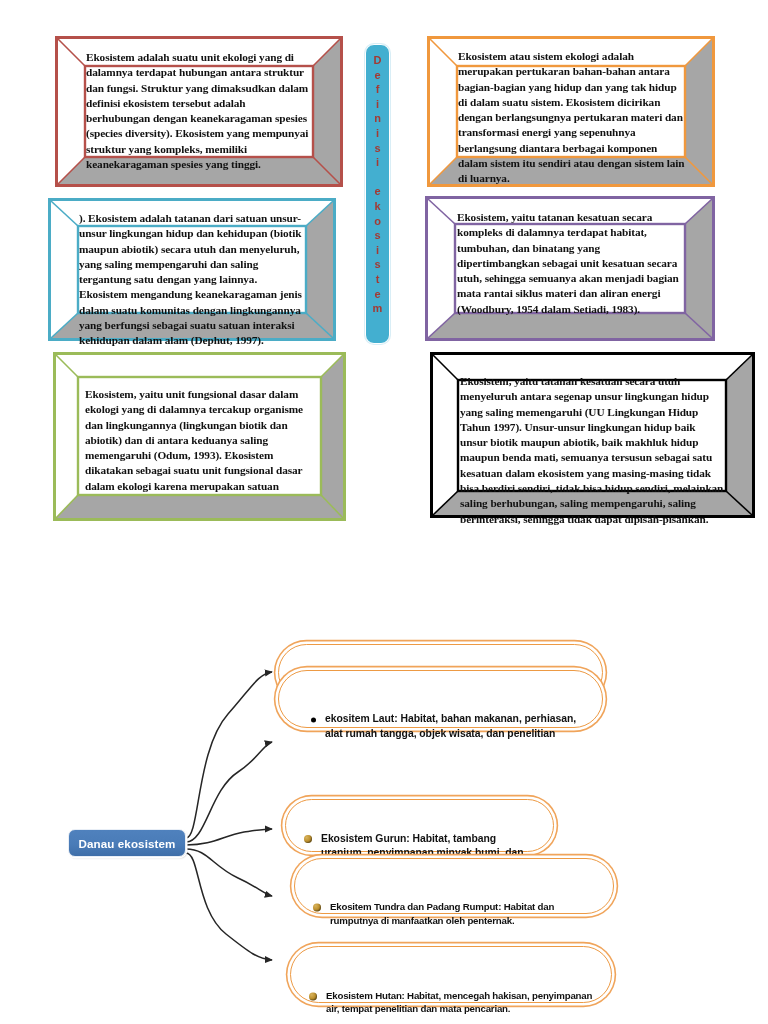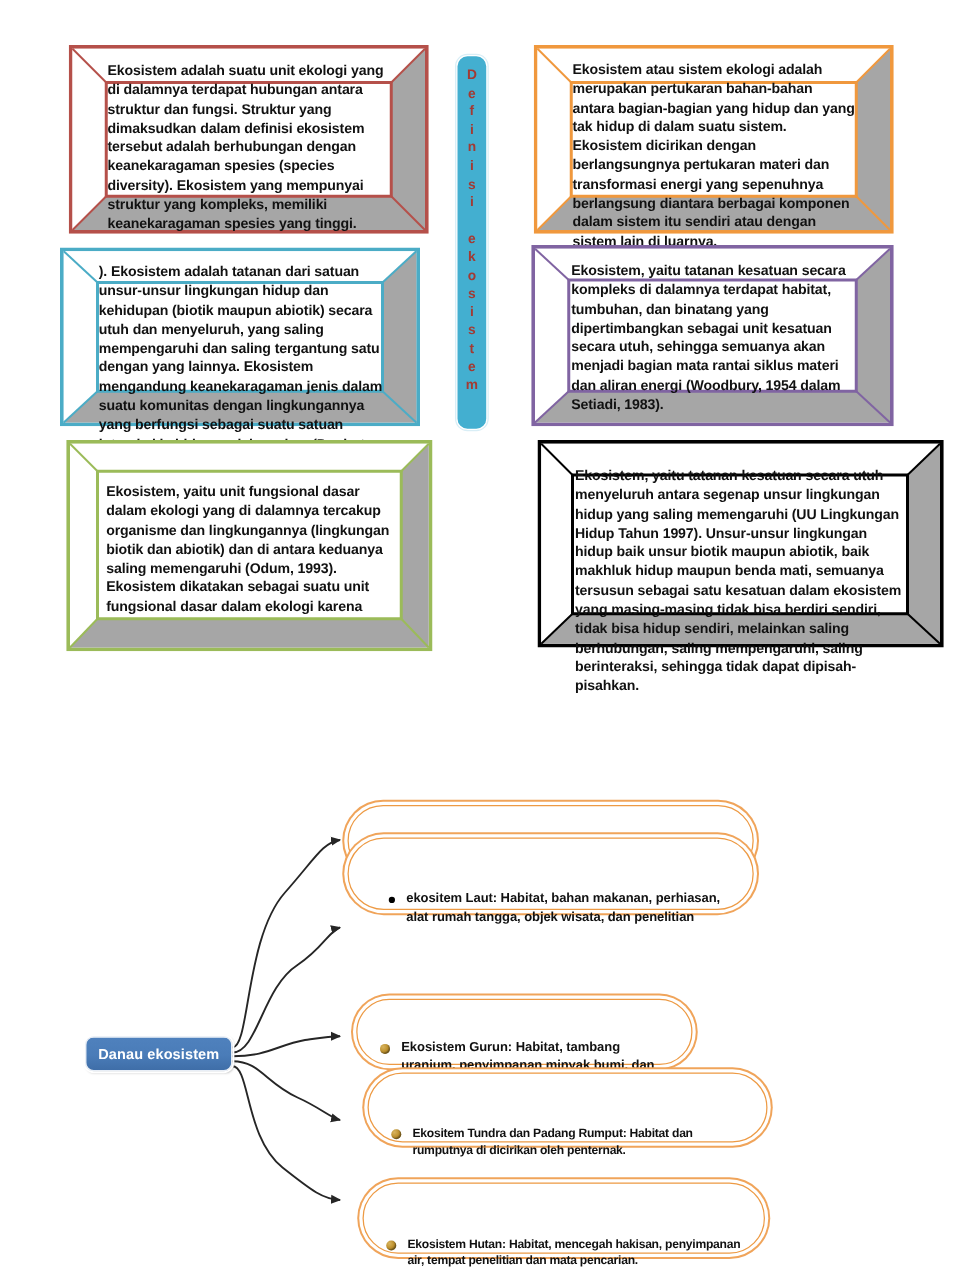--- a/index.html
+++ b/index.html
@@ -12,20 +12,21 @@
     overflow:hidden;
     -webkit-font-smoothing:antialiased;
   }
   .canvas{position:absolute;inset:0;}
 
   
   .frame{
     position:absolute;
     box-sizing:border-box;
     background:#ffffff;
+    font-family:Liberation Serif, serif;
   }
   .frame .txt{
     position:absolute;
     color:#111111;
     font-weight:bold;
     font-size:11.3px;
     line-height:15.3px;
     letter-spacing:-0.1px;
   }
 
@@ -269,21 +270,21 @@
   <div class="pill" style="left:285px;top:799px;width:269px;height:53px;">
     <div class="row">
       <span class="bullet"></span>
       <span class="ptxt">Ekosistem Gurun: Habitat, tambang uranium, penyimpanan minyak bumi, dan bahan bangunan.</span>
     </div>
   </div>
 
   <div class="pill thin" style="left:294px;top:858px;width:320px;height:56px;">
     <div class="row">
       <span class="bullet"></span>
-      <span class="ptxt">Ekositem Tundra dan Padang Rumput: Habitat dan rumputnya di dicirikan oleh penternak.</span>
+      <span class="ptxt">Ekositem Tundra dan Padang Rumput: Habitat dan rumputnya di manfaatkan oleh penternak.</span>
     </div>
   </div>
 
   <div class="pill thin" style="left:290px;top:946px;width:322px;height:57px;">
     <div class="row">
       <span class="bullet"></span>
       <span class="ptxt">Ekosistem Hutan: Habitat, mencegah hakisan, penyimpanan air, tempat penelitian dan mata pencarian.</span>
     </div>
   </div>
 

